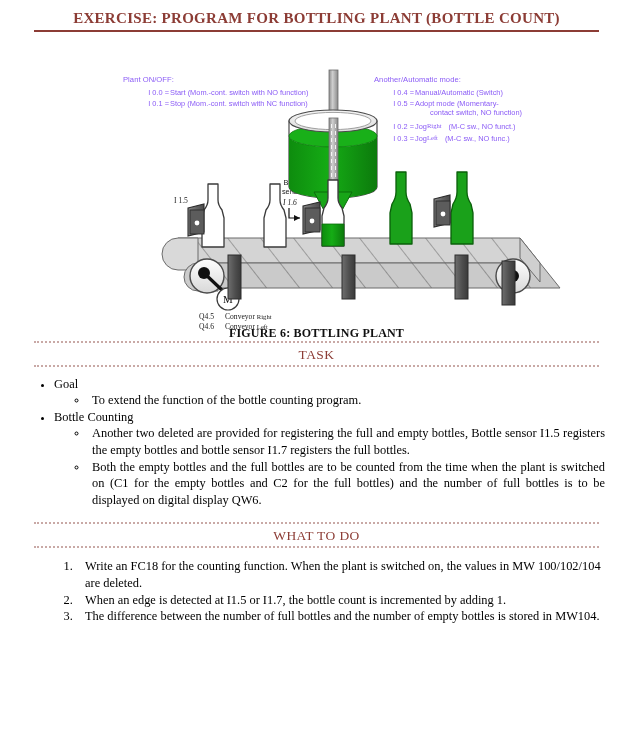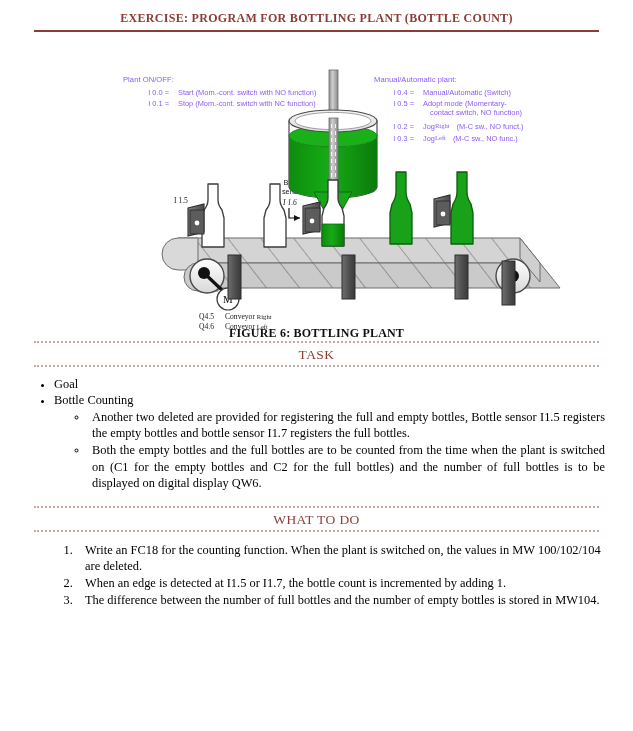--- a/index.html
+++ b/index.html
@@ -16,21 +16,21 @@
     overflow: hidden;
   }
 
   
   .doc-title-wrap {
     padding-top: 9px;
     text-align: center;
   }
   .doc-title {
     font-family: "Liberation Serif", serif;
-    font-size: 12px;
+    font-size: 15px;
     font-weight: bold;
     letter-spacing: 0.3px;
     color: #8c3c35;
     text-transform: uppercase;
     line-height: 18px;
   }
   .title-rule {
     margin: 3px auto 0 auto;
     width: 565px;
     height: 1.6px;
@@ -56,21 +56,21 @@
   }
   .legend-row {
     display: flex;
     font-size: 7.4px;
     white-space: nowrap;
     margin-top: 2.5px;
   }
   .legend-addr {
     width: 34px;
     text-align: right;
-    padding-right: 9px;
+    padding-right: 1px;
     flex: none;
   }
   .legend-desc { flex: none; }
   .legend-desc .sub {
     font-family: "Liberation Serif", serif;
     font-size: 6.6px;
   }
   .legend-note {
     margin-left: 46px;
     font-size: 7.4px;
@@ -200,21 +200,21 @@
         <span class="legend-desc">Start  (Mom.-cont. switch with NO function)</span>
       </div>
       <div class="legend-row">
         <span class="legend-addr">I 0.1 =</span>
         <span class="legend-desc">Stop  (Mom.-cont. switch with NC function)</span>
       </div>
     </div>
   </div>
 
   <div class="legend" id="legend-right">
-    <div class="legend-head">Manual/Automatic plant:</div>
+    <div class="legend-head">Another/Automatic mode:</div>
     <div class="legend-rows">
       <div class="legend-row">
         <span class="legend-addr">I 0.4 =</span>
         <span class="legend-desc">Manual/Automatic  (Switch)</span>
       </div>
       <div class="legend-row">
         <span class="legend-addr">I 0.5 =</span>
         <span class="legend-desc">Adopt mode (Momentary-</span>
       </div>
       <div class="legend-note">contact switch, NO function)</div>
@@ -403,20 +403,23 @@
 <div class="caption">FIGURE 6: BOTTLING PLANT</div>
 
 <div class="section-band">
   <div class="section-title">TASK</div>
 </div>
 
 <div class="content">
   <ul class="lvl1">
     <li>
       <span>Goal</span>
+      <ul class="lvl2">
+        <li class="nojustify">To extend the function of the bottle counting program.</li>
+      </ul>
     </li>
     <li>
       <span>Bottle Counting</span>
       <ul class="lvl2">
         <li>Another two deleted are provided for registering the full and empty bottles, Bottle sensor I1.5 registers the empty bottles and bottle sensor I1.7 registers the full bottles.</li>
         <li>Both the empty bottles and the full bottles are to be counted from the time when the plant is switched on (C1 for the empty bottles and C2 for the full bottles) and the number of full bottles is to be displayed on digital display QW6.</li>
       </ul>
     </li>
   </ul>
 </div>

